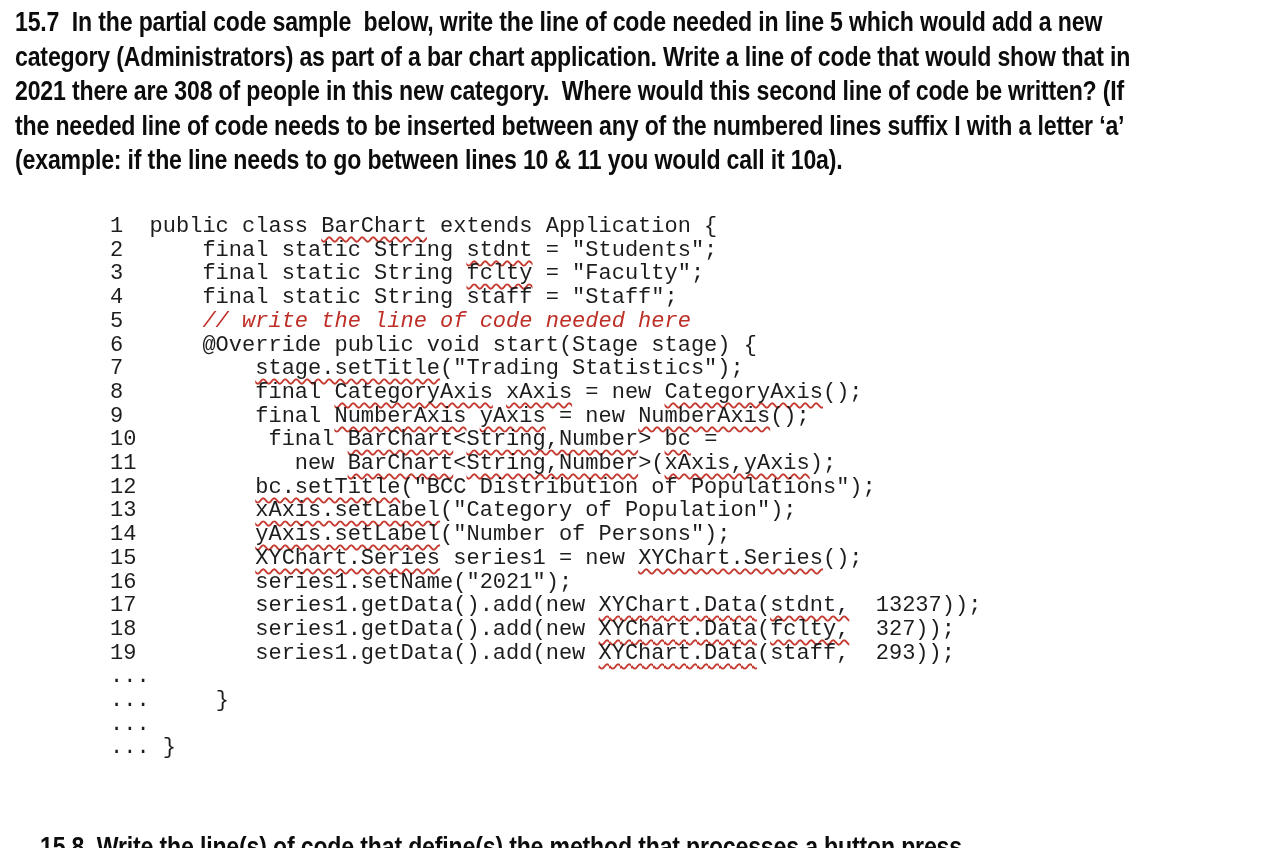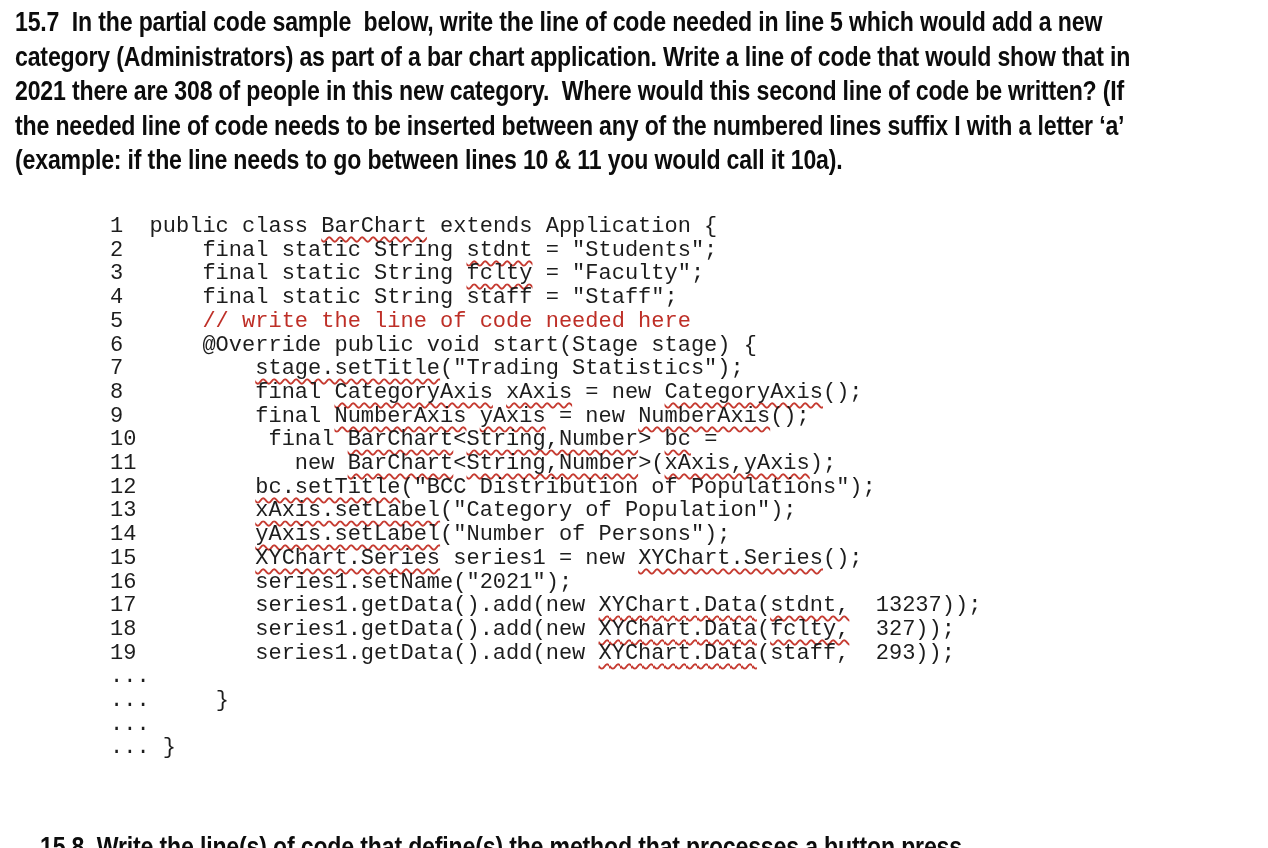--- a/index.html
+++ b/index.html
@@ -37,21 +37,21 @@
     position: absolute;
     left: 110px;
     top: 215px;
     font-family: "Liberation Mono", monospace;
     font-size: 22px;
     line-height: 23.7px;
     color: #1d1d1d;
     white-space: pre;
   }
   .code-line { white-space: pre; }
-  .codeblock .comment { color: var(--comment-red, #be2f27); }
+  .codeblock .comment { color: var(--comment-red, #be2f27); font-style: italic; }
   .codeblock .sq {
     text-decoration-line: underline;
     text-decoration-style: wavy;
     text-decoration-color: var(--squiggle-red, #c63b31);
     text-decoration-thickness: 1.5px;
     text-underline-offset: 4px;
     text-decoration-skip-ink: none;
   }
 </style>
 </head>

